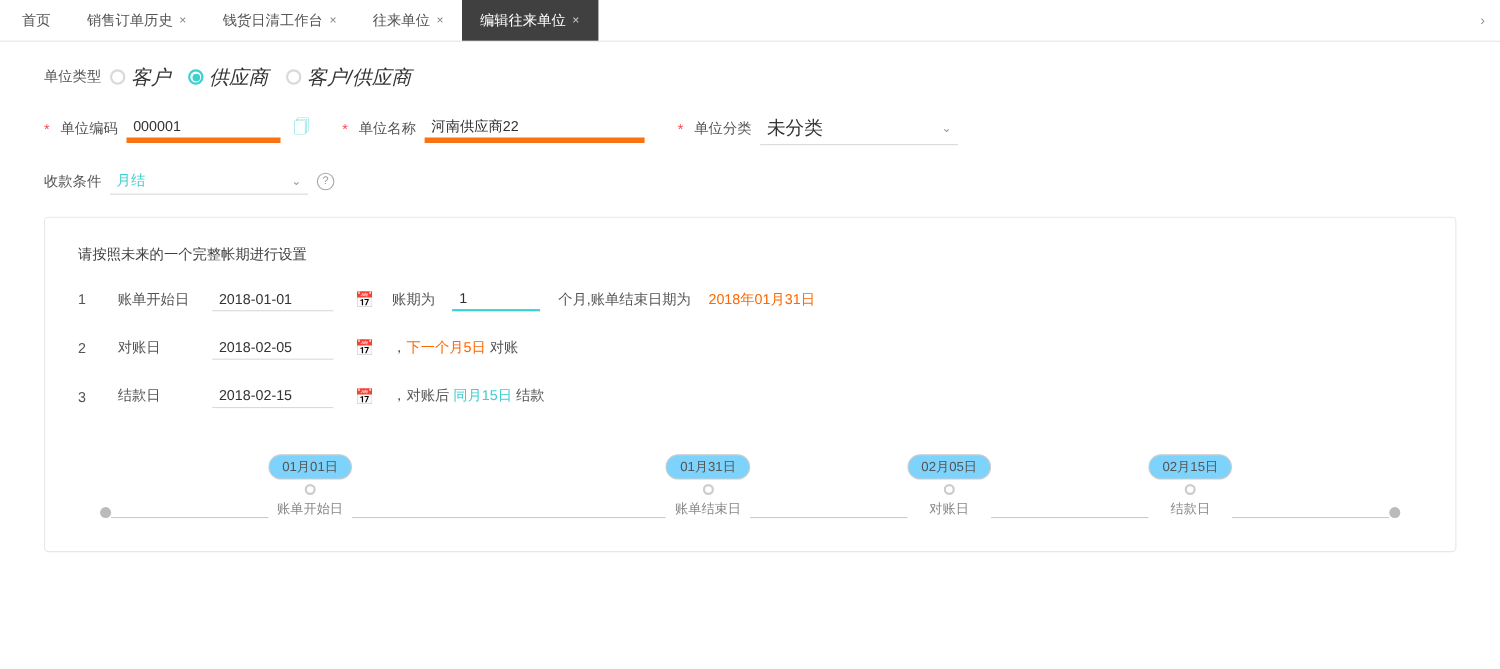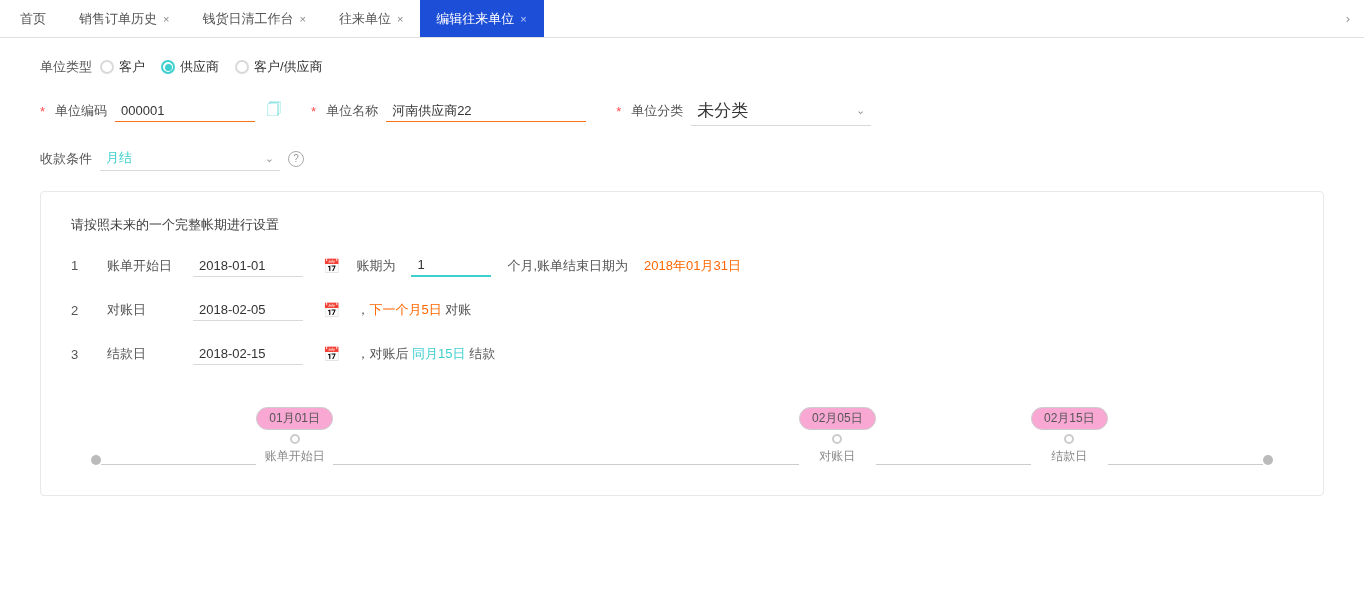--- a/index.html
+++ b/index.html
@@ -19,21 +19,21 @@
       align-items: center;
       padding: 0 16px;
       cursor: pointer;
       color: #555;
       font-size: 13px;
       border-right: 1px solid transparent;
       white-space: nowrap;
       gap: 6px;
     }
     .tab-item.active {
-      background: #1d4ed8;
+      background: #404040;
       color: #fff;
     }
     .tab-close {
       font-size: 11px;
       opacity: 0.7;
       cursor: pointer;
     }
     .tab-expand {
       margin-left: auto;
       display: flex;
@@ -66,40 +66,41 @@
       color: #555;
       white-space: nowrap;
       font-size: 13px;
     }
     .required-star {
       color: #ff4d4f;
       margin-right: 2px;
     }
     .field-input {
       border: none;
-      border-bottom: 1px solid #f97316;
+      border-bottom: 5px solid #f97316;
       padding: 3px 6px;
       font-size: 13px;
       outline: none;
       color: #333;
       min-width: 120px;
     }
 
     
     .radio-group {
       display: flex;
       gap: 16px;
       align-items: center;
     }
     .radio-item {
       display: flex;
       align-items: center;
       gap: 5px;
       cursor: pointer;
-      font-size: 13px;
+      font-size: 18px;
+      font-style: italic;
     }
     .radio-circle {
       width: 14px;
       height: 14px;
       border-radius: 50%;
       border: 2px solid #d9d9d9;
       display: inline-flex;
       align-items: center;
       justify-content: center;
     }
@@ -245,21 +246,21 @@
       flex-direction: column;
       align-items: center;
       position: relative;
     }
     .tl-node-badge {
       border: 1px solid #ccc;
       border-radius: 20px;
       padding: 2px 12px;
       font-size: 12px;
       color: #555;
-      background: #f9a8d4;
+      background: #7dd3fc;
       margin-bottom: 4px;
     }
     .tl-node-dot {
       width: 10px;
       height: 10px;
       border-radius: 50%;
       background: #fff;
       border: 2px solid #ccc;
     }
     .tl-node-label {
@@ -391,20 +392,25 @@
         <div style="flex:1; height:1px; background:#ccc; margin-top:23px;"></div>
 
         <div class="tl-node-group">
           <div class="tl-node-badge">01月01日</div>
           <div class="tl-node-dot"></div>
           <div class="tl-node-label">账单开始日</div>
         </div>
 
         <div style="flex:2; height:1px; background:#ccc; margin-top:23px;"></div>
 
+        <div class="tl-node-group">
+          <div class="tl-node-badge">01月31日</div>
+          <div class="tl-node-dot"></div>
+          <div class="tl-node-label">账单结束日</div>
+        </div>
 
         <div style="flex:1; height:1px; background:#ccc; margin-top:23px;"></div>
 
         <div class="tl-node-group">
           <div class="tl-node-badge">02月05日</div>
           <div class="tl-node-dot"></div>
           <div class="tl-node-label">对账日</div>
         </div>
 
         <div style="flex:1; height:1px; background:#ccc; margin-top:23px;"></div>

